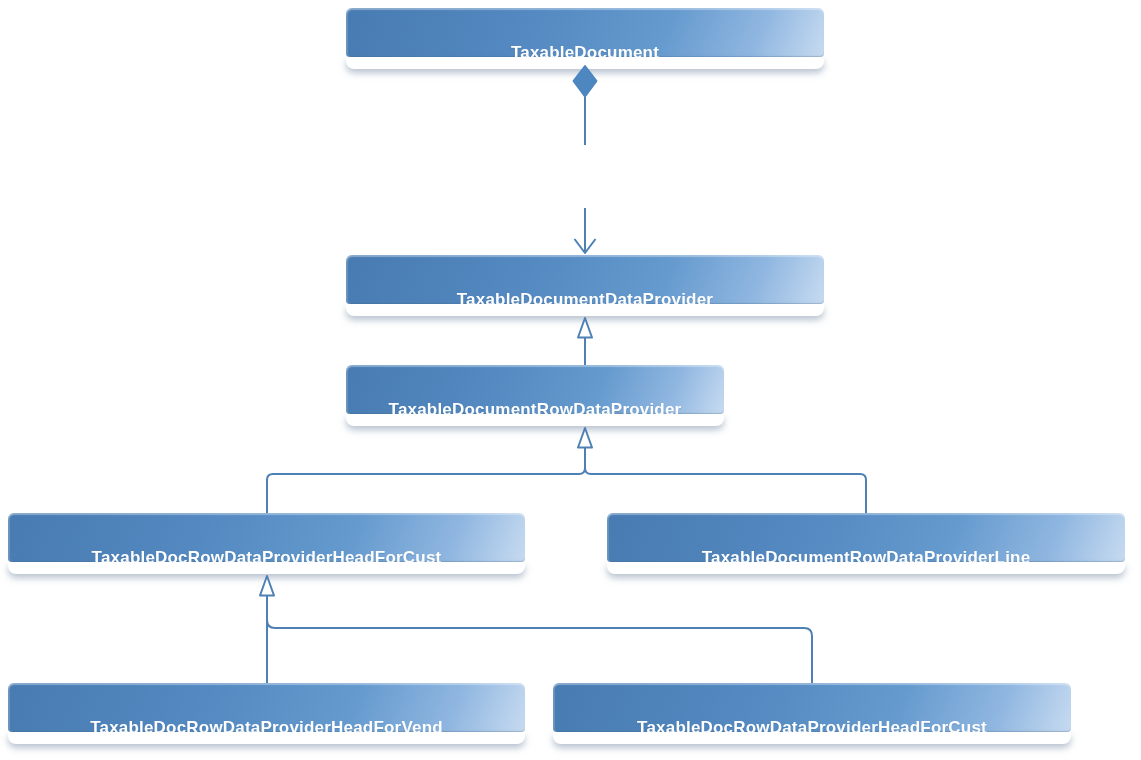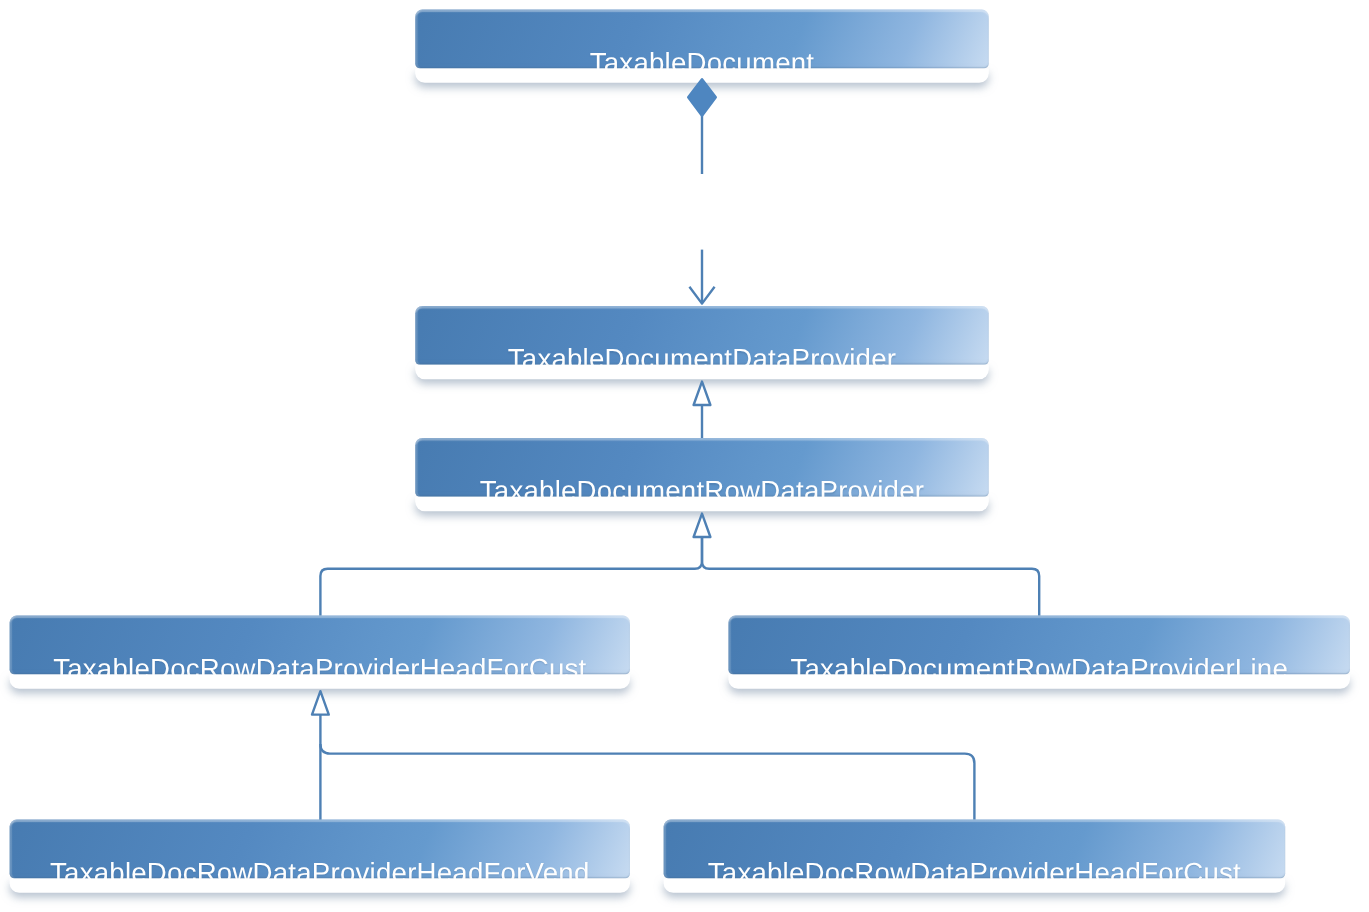--- a/index.html
+++ b/index.html
@@ -41,22 +41,22 @@
     box-shadow:
       inset 0 2px 1px rgba(255,255,255,0.35),
       inset 2px 0 1px rgba(255,255,255,0.18),
       inset 0 -1px 1px rgba(40,80,120,0.25);
     display: flex;
     align-items: center;
     justify-content: center;
   }
   .node-label {
     color: #ffffff;
-    font-size: 23px;
-    font-weight: 400;
+    font-size: 17px;
+    font-weight: 700;
     letter-spacing: 0.2px;
     white-space: nowrap;
     text-shadow: 0 1px 1px rgba(50,90,130,0.25);
     margin-top: 40px;
   }
   .node-platform {
     position: absolute;
     left: 0;
     right: 0;
     top: 49px;
@@ -79,21 +79,21 @@
   </div>
 
 
   <div class="node" style="left:346px; top:255px; width:478px;border-radius:10px;">
     <div class="node-box">
       <span class="node-label">TaxableDocumentDataProvider</span>
     </div>
     <div class="node-platform"></div>
   </div>
 
-  <div class="node" style="left:346px; top:365px; width:478px;">
+  <div class="node" style="left:346px; top:365px; width:378px;">
     <div class="node-box">
       <span class="node-label">TaxableDocumentRowDataProvider</span>
     </div>
     <div class="node-platform"></div>
   </div>
 
   <div class="node" style="left:8px; top:513px; width:517px;">
     <div class="node-box">
       <span class="node-label">TaxableDocRowDataProviderHeadForCust</span>
     </div>

